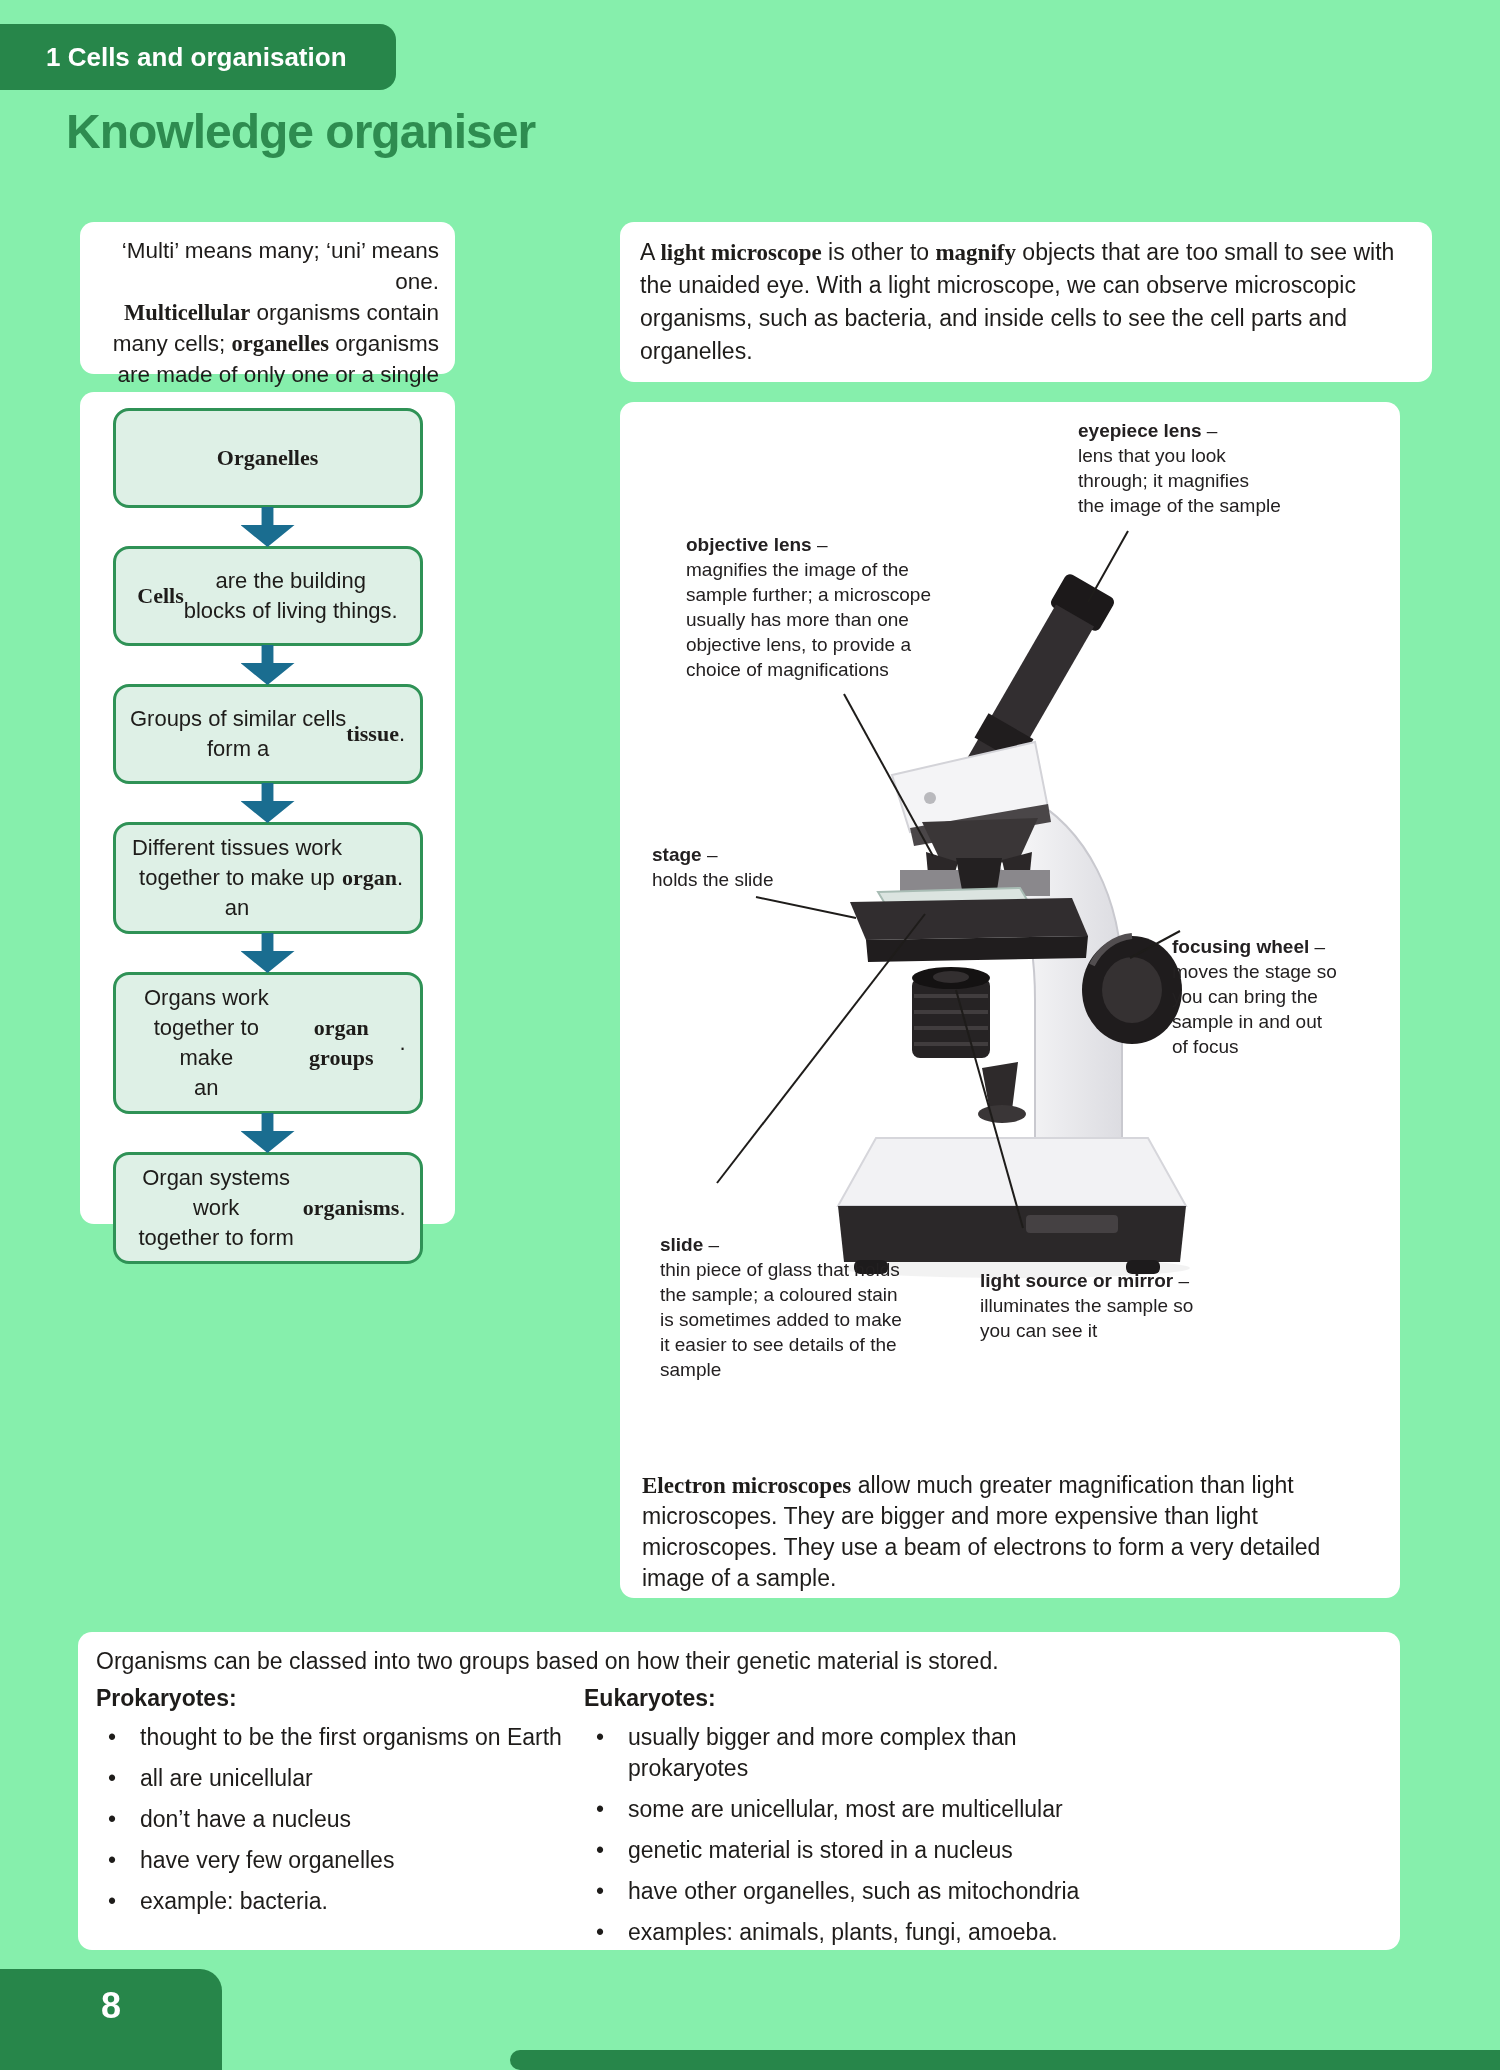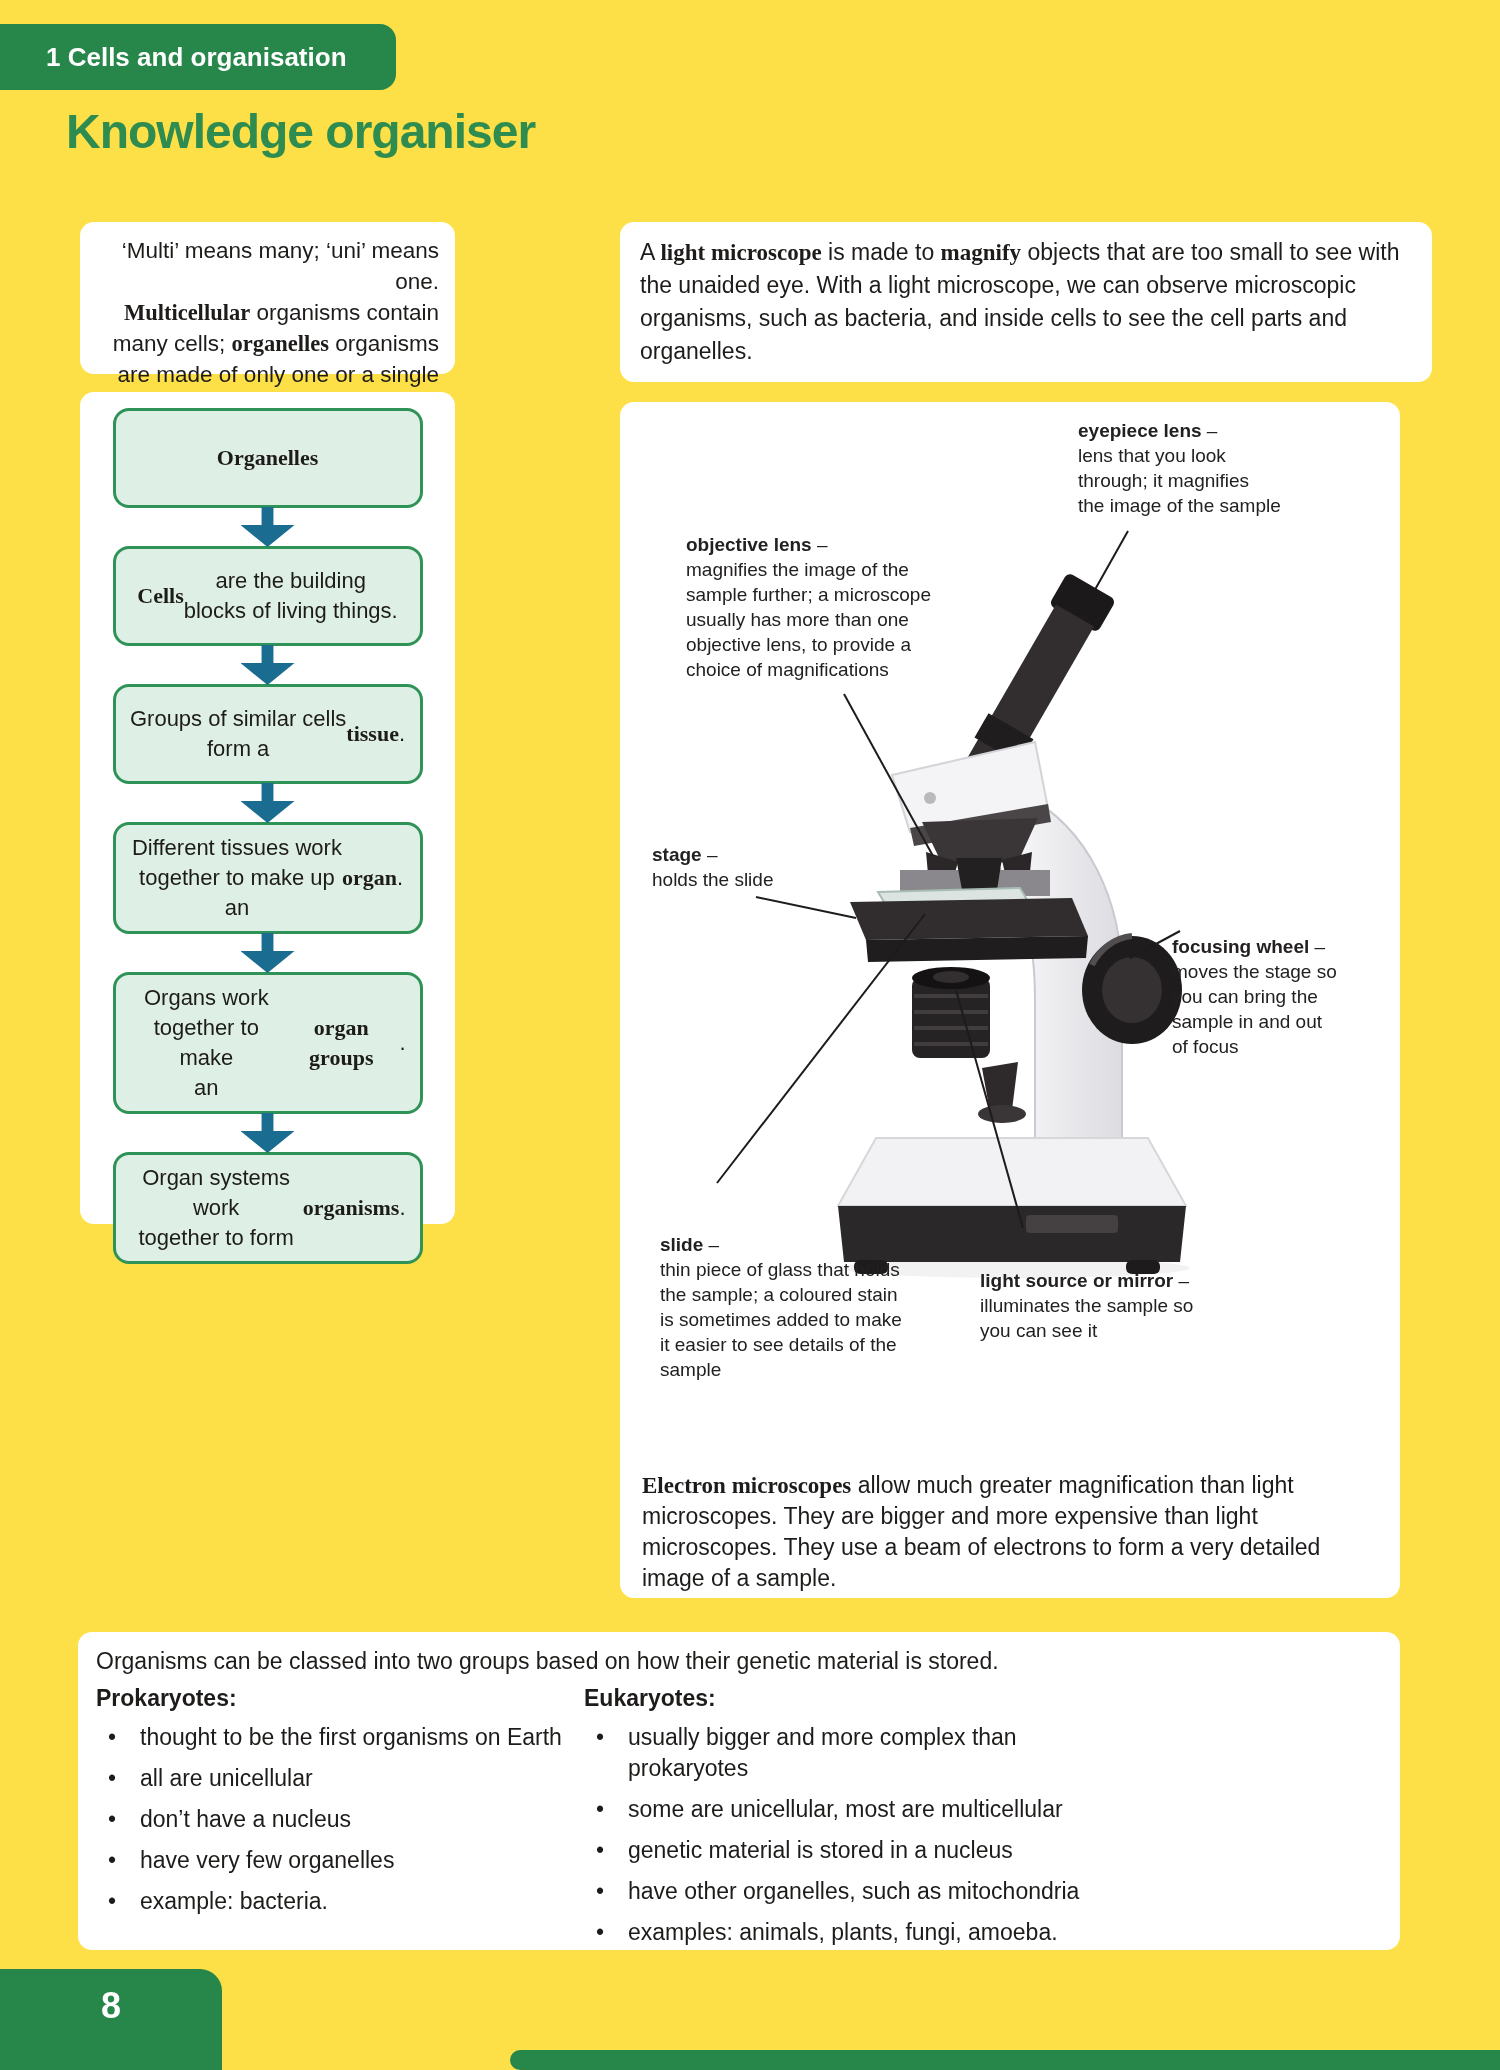--- a/index.html
+++ b/index.html
@@ -3,21 +3,21 @@
 <meta charset="utf-8">
 <style>
   html,body{margin:0;padding:0;}
   body{
     font-family:"Liberation Sans","DejaVu Sans",sans-serif;
     background:#b9bfb6;
   }
   #page{
     position:relative;
     width:1500px;height:2070px;
-    background:#fde047;
+    background:#86efac;
     overflow:hidden;
     color:#1e1c1a;
   }
   
   #unit-tab{
     position:absolute;left:0;top:24px;width:396px;height:66px;
     background:#27864a;border-radius:0 16px 16px 0;
     display:flex;align-items:center;padding-left:46px;box-sizing:border-box;
     color:#ffffff;font-size:26px;font-weight:bold;
   }
@@ -108,21 +108,21 @@
     <div class="flow-box"><span>Organs work
 together to make
 an </span><span class="b">organ groups</span><span>.</span></div>
     <div class="flow-arrow"></div>
     <div class="flow-box"><span>Organ systems work
 together to form
 </span><span class="b">organisms</span><span>.</span></div>
   </div>
 
   <div class="card" id="right-intro">
-    <span><span>A </span><span class="b">light microscope</span><span> is made to </span><span class="b">magnify</span><span> objects that are too small to see with the unaided eye. With a light microscope, we can observe microscopic organisms, such as bacteria, and inside cells to see the cell parts and organelles.</span></span>
+    <span><span>A </span><span class="b">light microscope</span><span> is other to </span><span class="b">magnify</span><span> objects that are too small to see with the unaided eye. With a light microscope, we can observe microscopic organisms, such as bacteria, and inside cells to see the cell parts and organelles.</span></span>
   </div>
 
   <div class="card" id="bottom-box">
     <div id="bottom-intro">Organisms can be classed into two groups based on how their genetic material is stored.</div>
     <div id="bottom-cols">
       <div class="bcol" id="bcol-left">
         <h3>Prokaryotes:</h3>
         <div class="bli">thought to be the first organisms on Earth</div>
         <div class="bli">all are unicellular</div>
         <div class="bli">don’t have a nucleus</div>

